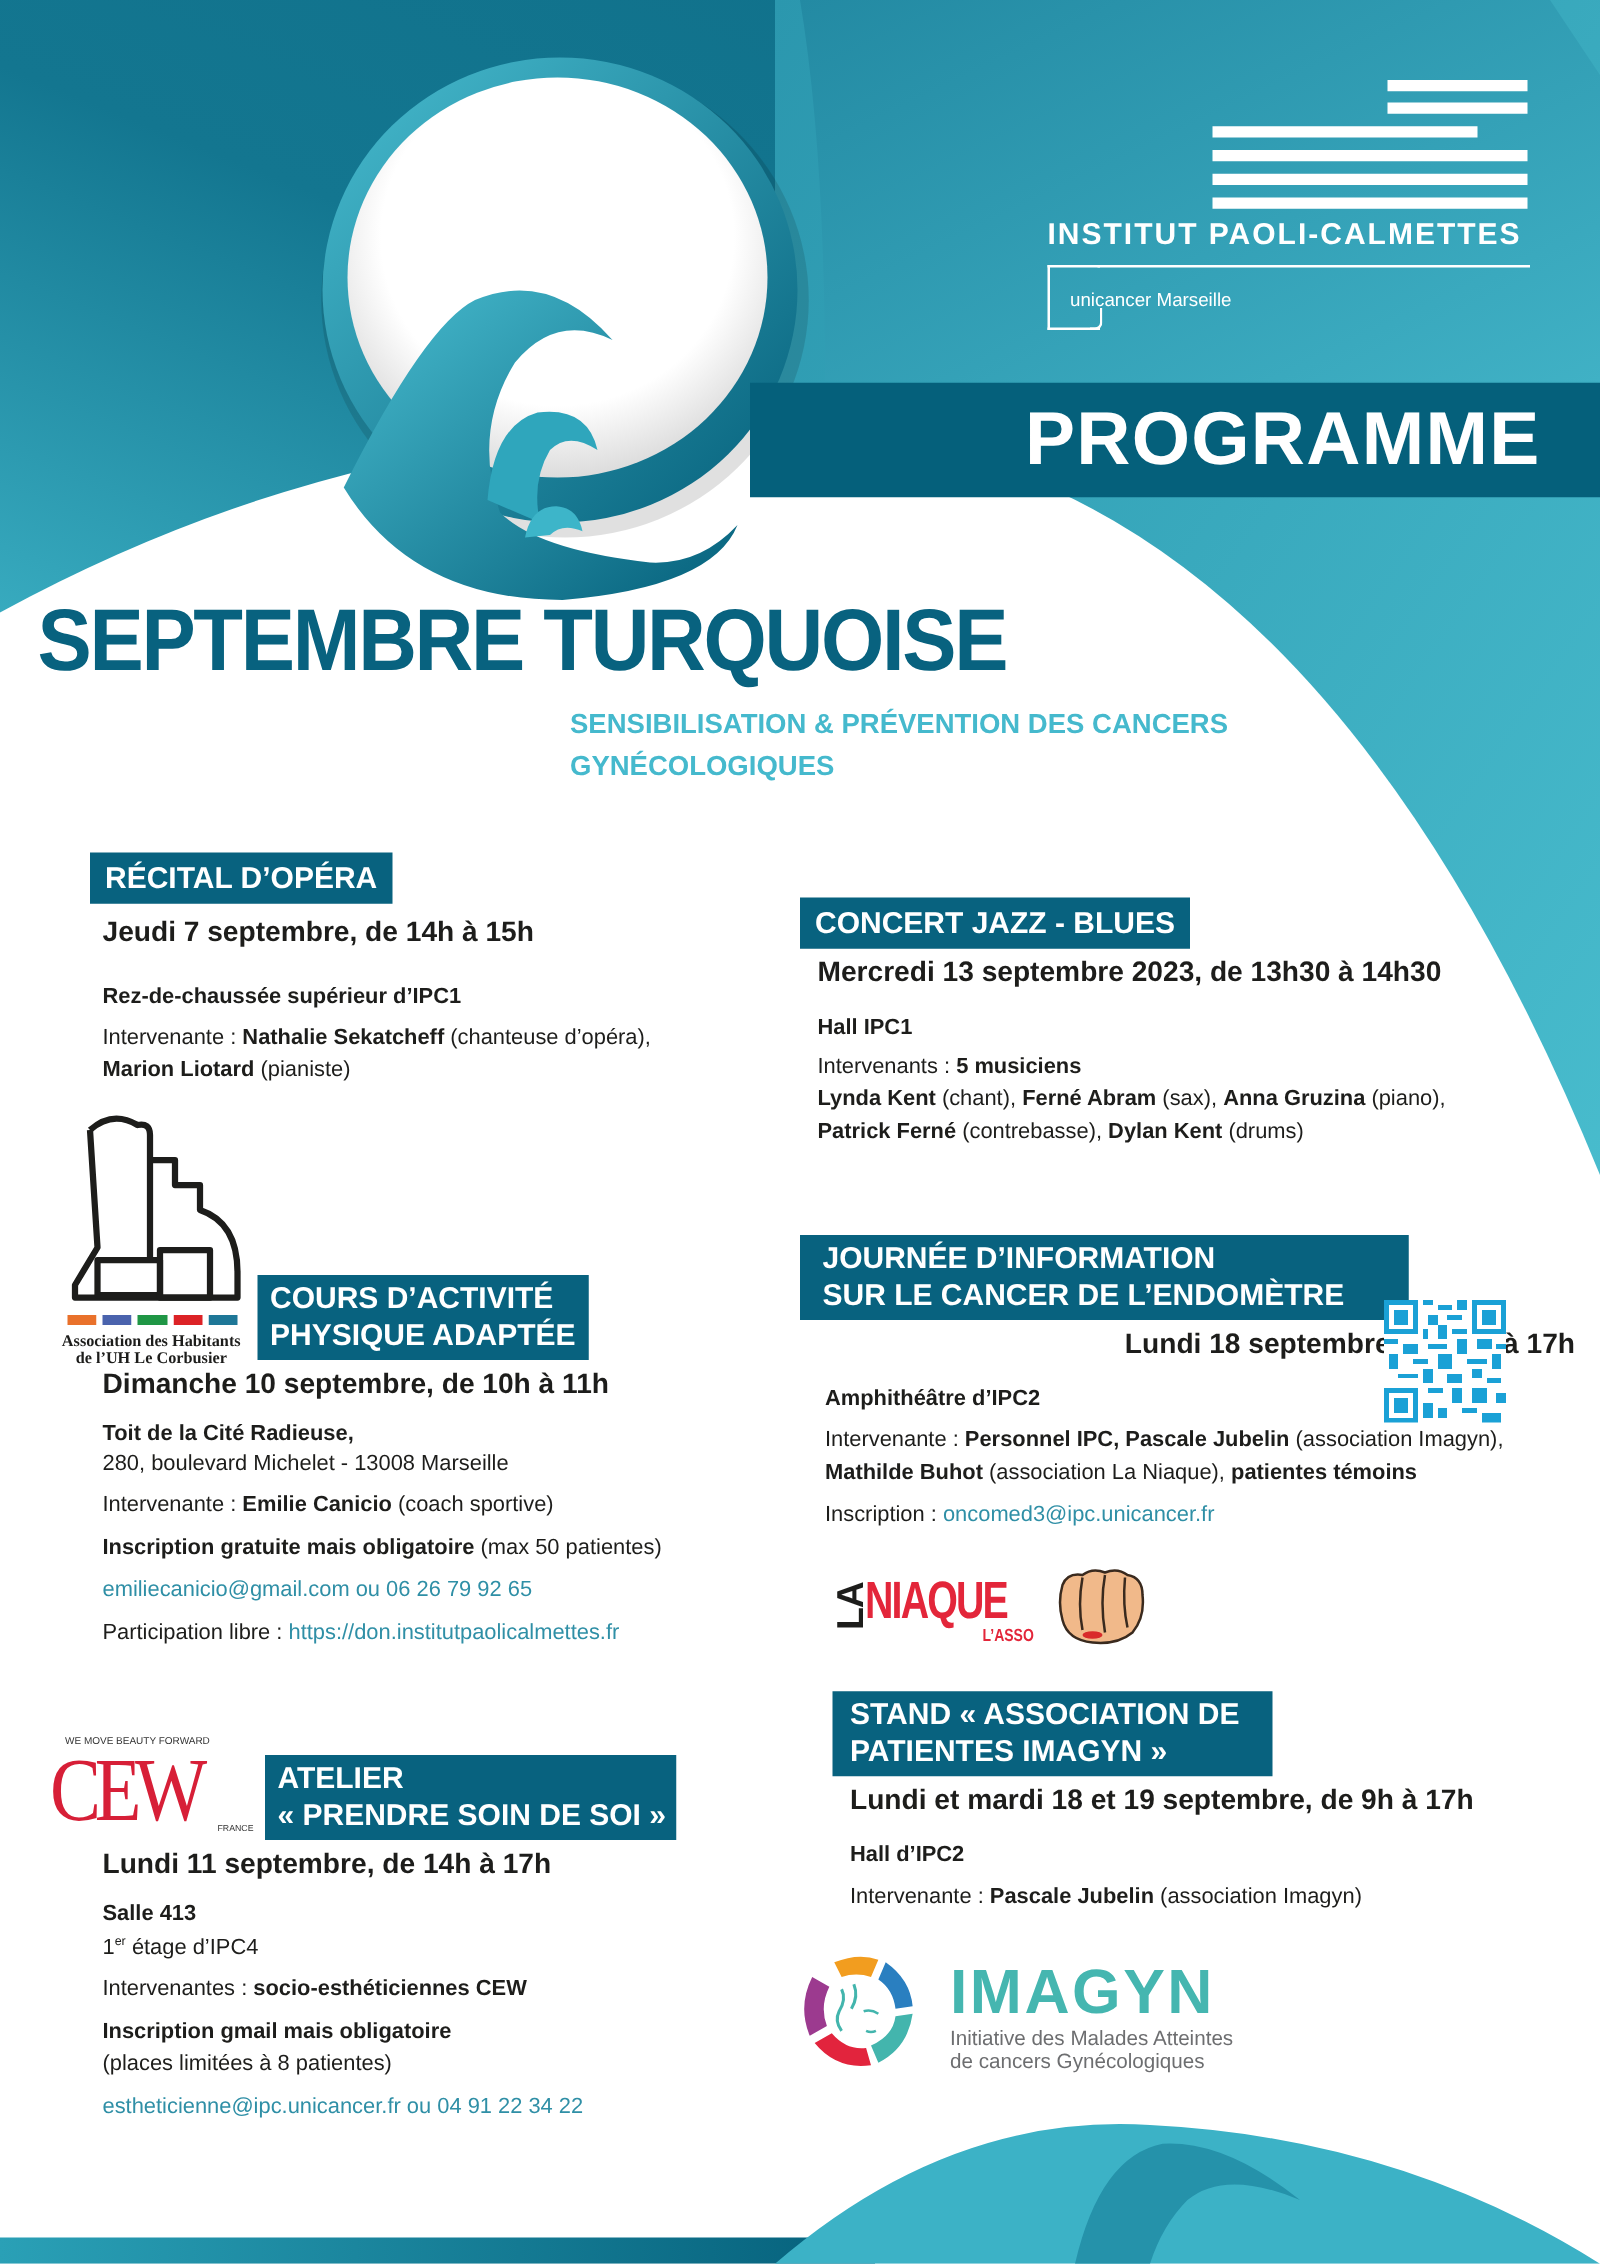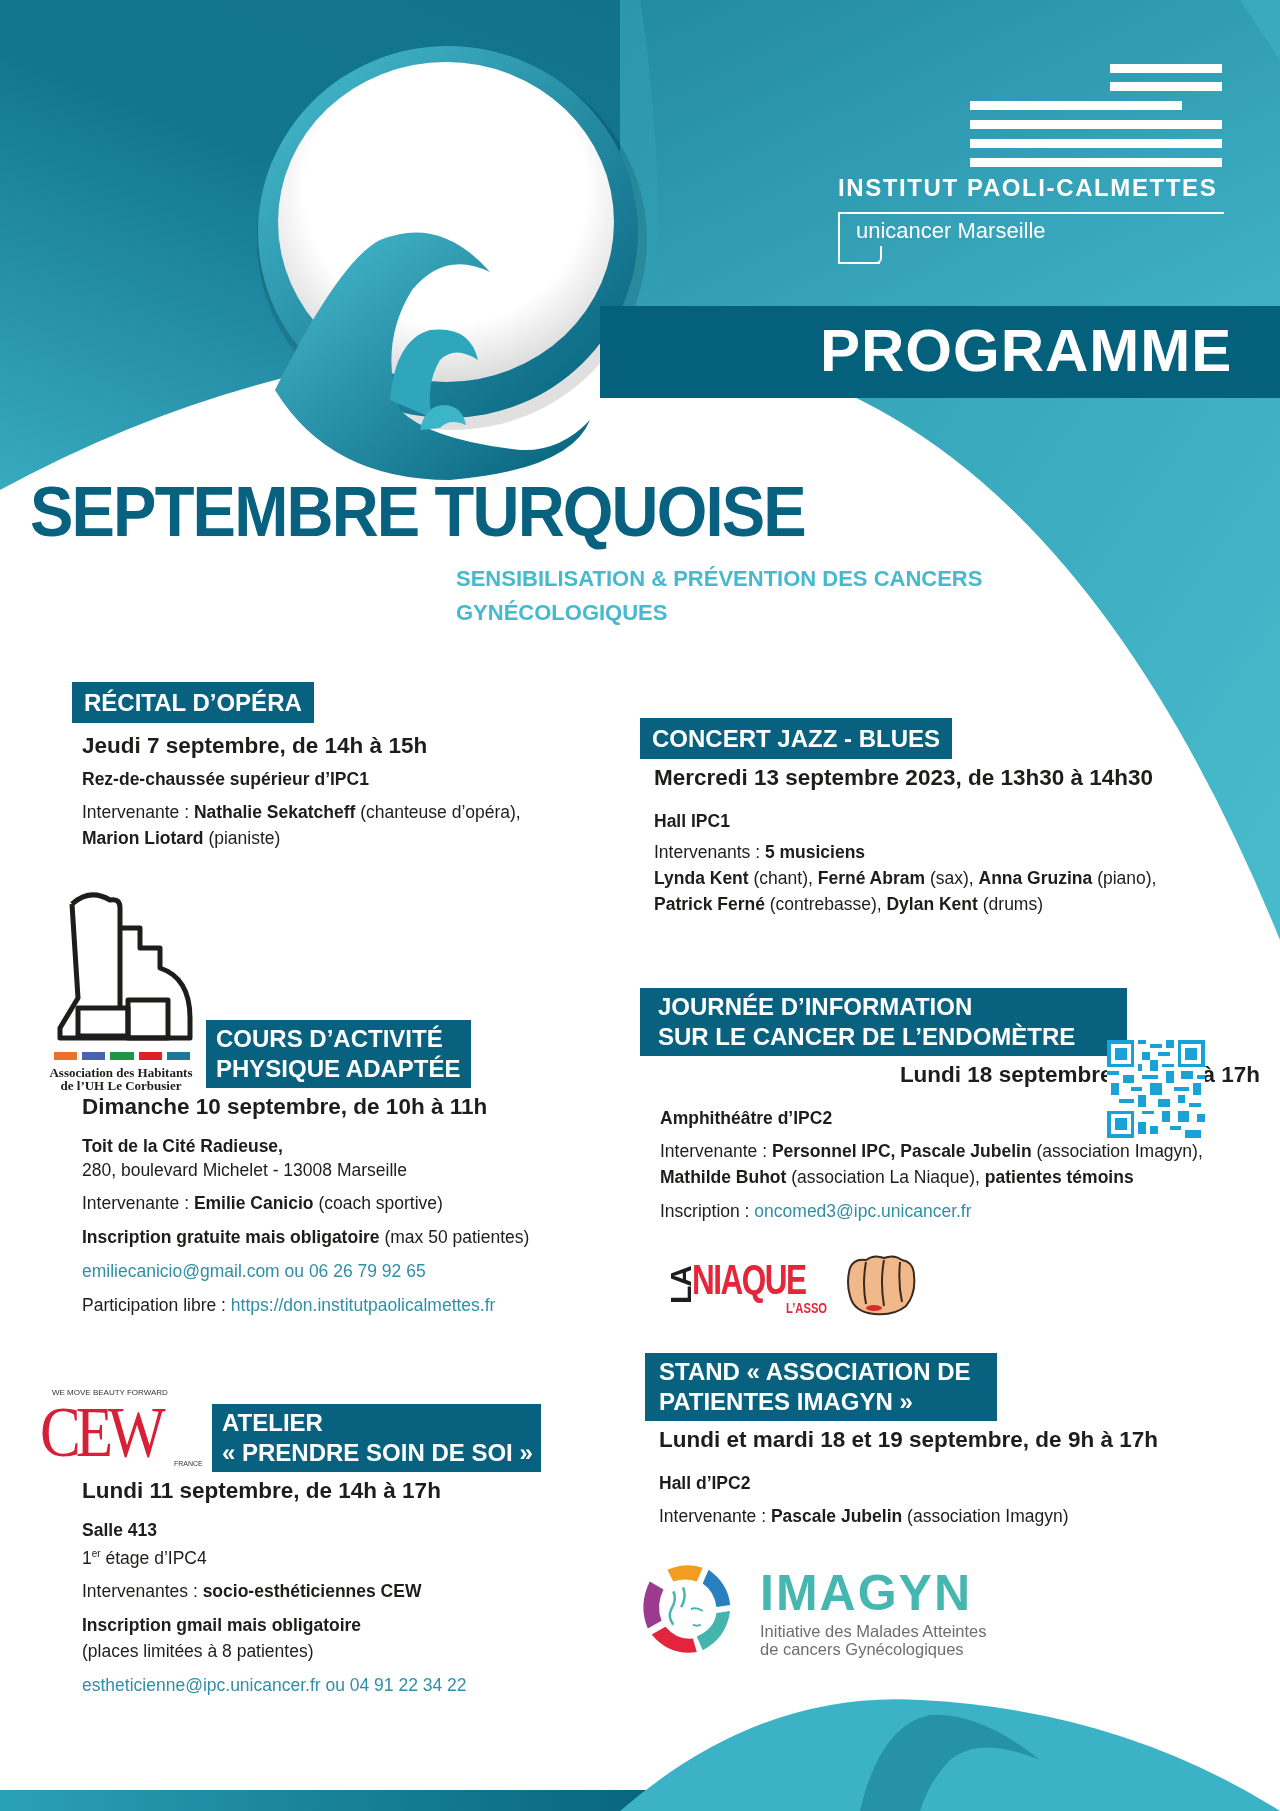--- a/index.html
+++ b/index.html
@@ -8,32 +8,32 @@
 
   .bg-svg { position: absolute; left: 0; top: 0; width: 1280px; height: 1811px; z-index: 0; }
 
   .logo-ipc { position: absolute; left: 838px; top: 62px; width: 386px; z-index: 2; }
   .logo-bars { position: absolute; left: 132px; top: 0; width: 252px; height: 100px; }
   .logo-bar { position: absolute; height: 9px; background: #ffffff; right: 0; }
   .logo-name { position: absolute; left: 0; top: 112px; color: #fff; font-weight: bold; font-size: 24px; letter-spacing: 1.6px; white-space: nowrap; }
   .logo-rule { position: absolute; left: 40px; top: 150px; width: 346px; height: 2px; background: #fff; }
   .logo-bracket { position: absolute; left: 0; top: 150px; width: 42px; height: 52px; border: 2px solid #fff; border-right: none; border-radius: 0 0 0 0; }
   .logo-bracket::after { content: ""; position: absolute; right: -2px; bottom: -2px; width: 8px; height: 16px; border-right: 2px solid #fff; border-bottom: 2px solid #fff; border-radius: 0 0 6px 0; }
-  .logo-sub { position: absolute; left: 18px; top: 156px; color: #fff; font-size: 22px; white-space: nowrap; }
+  .logo-sub { position: absolute; left: 18px; top: 170px; color: #fff; font-size: 15px; white-space: nowrap; }
 
   .programme-band { position: absolute; left: 600px; top: 306px; width: 680px; height: 92px; z-index: 1; }
   .programme-title { position: absolute; left: 820px; top: 316px; color: #fff; font-weight: bold; font-size: 60px; letter-spacing: 1px; z-index: 3; }
 
   .main-title { position: absolute; left: 30px; top: 472px; color: #08627f; font-weight: bold; font-size: 70px; letter-spacing: -2px; z-index: 3; transform: scaleX(0.93); transform-origin: left; white-space: nowrap; }
   .subtitle { position: absolute; left: 456px; top: 562px; color: #45b9cd; font-weight: bold; font-size: 22px; line-height: 34px; z-index: 3; }
 
   .event { position: absolute; z-index: 3; }
   .ev-head { display: inline-block; background: #08627f; color: #fff; font-weight: bold; font-size: 24px; line-height: 30px; padding: 6px 12px 5px 12px; }
   .ev-date { font-weight: bold; font-size: 22.5px; margin-top: 10px; color: #1d1d1b; letter-spacing: 0; }
-  .ev-place { font-weight: bold; font-size: 17.5px; margin-top: 8px; line-height: 24px; }
+  .ev-place { font-weight: bold; font-size: 17.5px; margin-top: 25px; line-height: 24px; }
   .ev-line { font-size: 17.5px; line-height: 26px; margin-top: 8px; }
   .ev-line b { font-weight: bold; }
   .link { color: #2f8fa6; }
   .normal { font-weight: normal; }
   sup { font-size: 10px; }
 
   .qr { position: absolute; left: 1107px; top: 1040px; width: 98px; height: 98px; z-index: 3; }
 
   .corbusier { position: absolute; left: 50px; top: 888px; width: 150px; height: 170px; z-index: 3; }
   .corbusier-stripes { position: absolute; left: 4px; top: 1052px; width: 136px; height: 8px; z-index: 3; display: flex; gap: 5px; }
@@ -287,21 +287,21 @@
   <div class="ev-line" style="margin-left:10px;">
     <span>Intervenantes : </span><b>socio-esthéticiennes CEW</b>
   </div>
   <div class="ev-line" style="margin-left:10px;">
     <b>Inscription gmail mais obligatoire</b><br>
     <span>(places limitées à 8 patientes)</span>
   </div>
   <div class="ev-line link" style="margin-left:10px;">estheticienne@ipc.unicancer.fr ou 04 91 22 34 22</div>
 </section>
 
-<section class="event" style="left:645px; top:1353px; width:600px;">
+<section class="event" style="left:666px; top:1353px; width:600px;">
   <div class="ev-head" style="padding:4px 26px 4px 14px;">
     <div>STAND « ASSOCIATION DE</div>
     <div>PATIENTES IMAGYN »</div>
   </div>
   <div class="ev-date" style="margin-left:14px; margin-top:6px;">Lundi et mardi 18 et 19 septembre, de 9h à 17h</div>
   <div class="ev-place" style="margin-left:14px; margin-top:18px;">Hall d’IPC2</div>
   <div class="ev-line" style="margin-left:14px;">
     <span>Intervenante : </span><b>Pascale Jubelin</b><span> (association Imagyn)</span>
   </div>
 </section>

